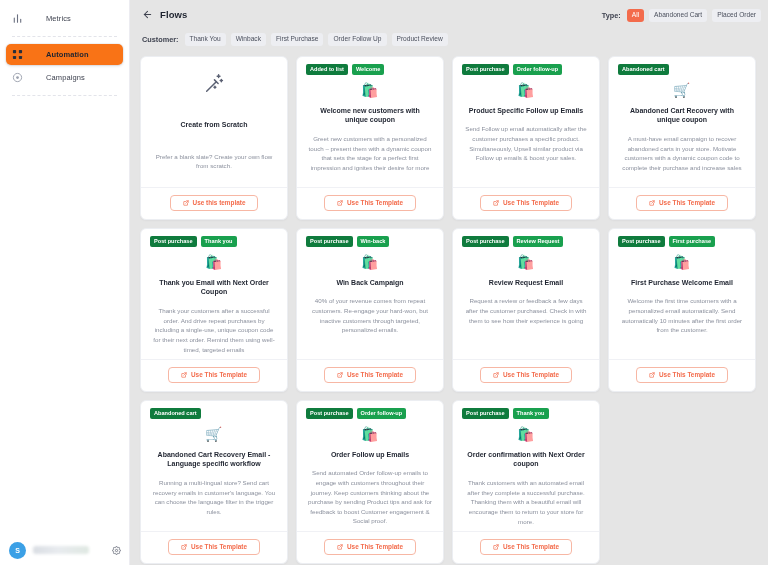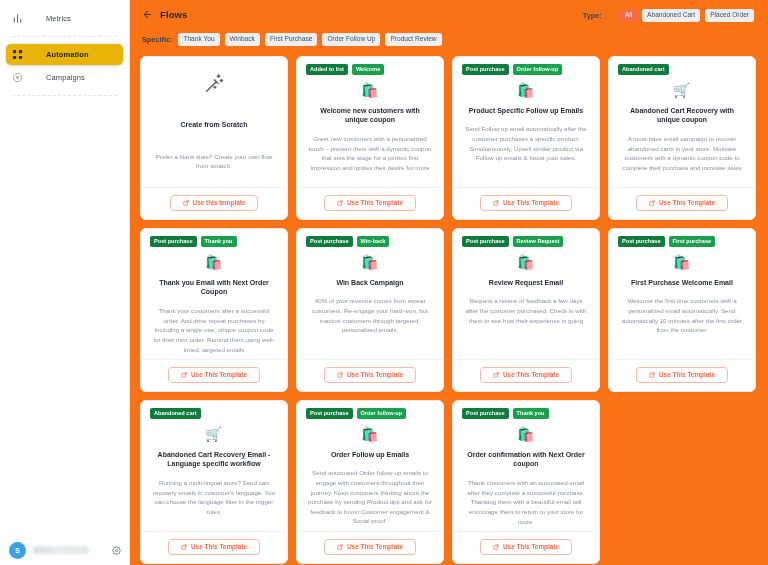--- a/index.html
+++ b/index.html
@@ -24,21 +24,21 @@
   .nav-item {
     display: flex; align-items: center;
     gap: 23px;
     height: 21px;
     padding: 0 6px;
     margin: 2px 0;
     border-radius: 5px;
     cursor: pointer;
   }
   .nav-item.active {
-    background: #eab308;
+    background: #f97316;
     box-shadow: 0 1px 3px rgba(16,24,40,.14), 0 0 0 1px rgba(16,24,40,.04);
   }
   .nav-label {
     font-size: 7.5px;
     color: #3f4350;
     letter-spacing: .1px;
     white-space: nowrap;
   }
   .nav-item.active .nav-label { color: #1f2430; font-weight: bold; }
   .nav-ico { width: 11px; height: 11px; flex: 0 0 11px; display: block; }
@@ -69,21 +69,21 @@
     background: linear-gradient(90deg,#d9dde3,#e8ebef 45%,#dfe8e2);
     filter: blur(1.6px);
     max-width: 56px;
   }
   .gear-wrap { margin-left: auto; }
 
   
   .main {
     flex: 1 1 auto;
     height: 565px;
-    background: #f97316;
+    background: #e5e5e5;
     position: relative;
     overflow: hidden;
   }
   .topbar {
     height: 22px;
     display: flex; align-items: center;
     padding: 6px 0 0 12px;
     gap: 7px;
   }
   .back-arrow { width: 11px; height: 11px; cursor: pointer; display: block; }
@@ -108,22 +108,21 @@
     border-radius: 3px;
     padding: 3px 5px;
     margin-right: 5px;
     white-space: nowrap;
     cursor: pointer;
     line-height: 1;
   }
   .type-group {
     position: absolute; right: 0; top: 9px;
     display: flex; align-items: center;
-    padding-right: 9px;
-    gap: 12px;
+    padding-right: 2px;
   }
   .chip.accent {
     background: #f36b4b;
     color: #ffffff;
   }
 
   
   .grid {
     display: grid;
     grid-template-columns: repeat(4, 148px);
@@ -280,21 +279,21 @@
       <span>
         <svg class="back-arrow" viewBox="0 0 24 24" fill="none" stroke="#3f4350" stroke-width="2.2" stroke-linecap="round" stroke-linejoin="round">
           <path d="M19 12H5"></path>
             <path d="M12 19l-7-7 7-7"></path>
         </svg>
       </span>
       <span class="page-title">Flows</span>
     </div>
 
     <div class="filterbar">
-      <span class="filter-label">Specific:</span>
+      <span class="filter-label">Customer:</span>
       <div id="template-chips" style="display:flex;align-items:center;">
           <span class="chip">Thank You</span>
           <span class="chip">Winback</span>
           <span class="chip">First Purchase</span>
           <span class="chip">Order Follow Up</span>
           <span class="chip">Product Review</span>
         </div>
 
       <div class="type-group">
         <span class="filter-label">Type:</span>

